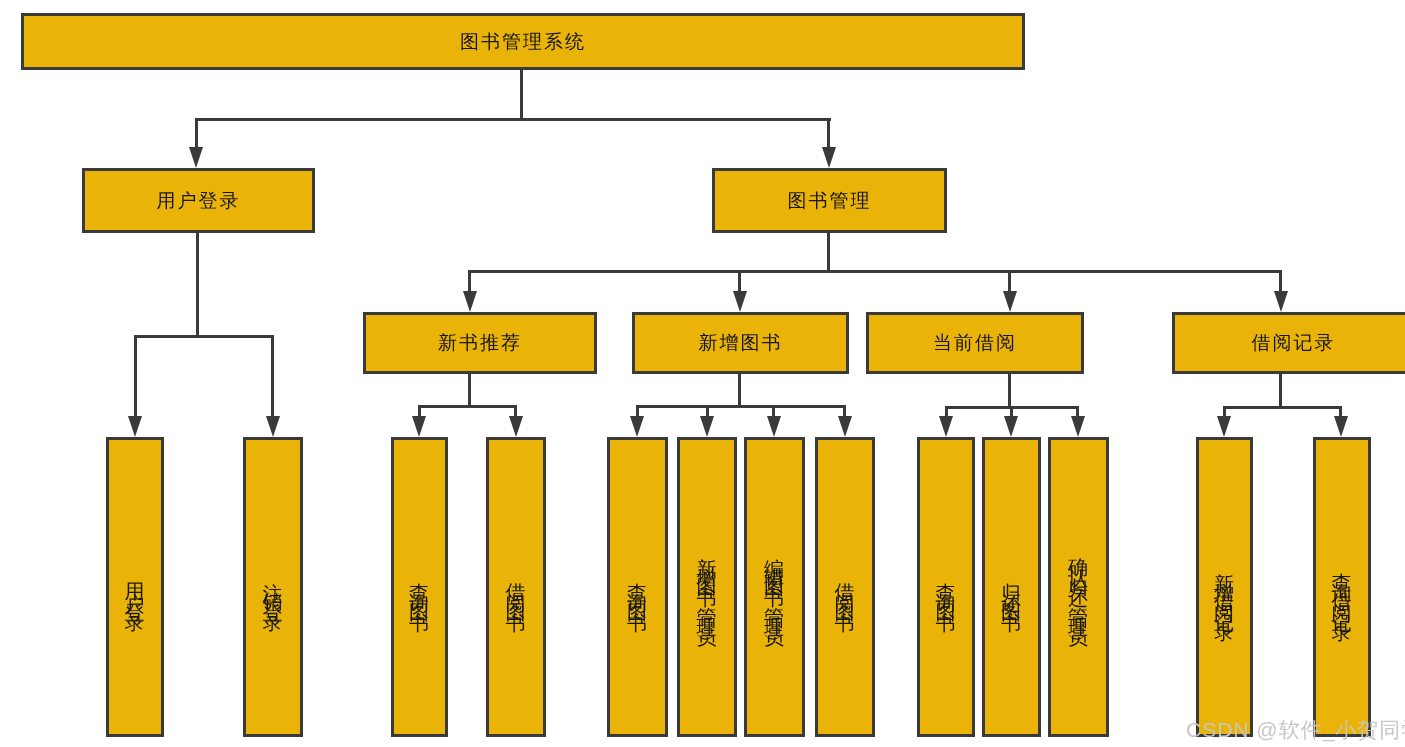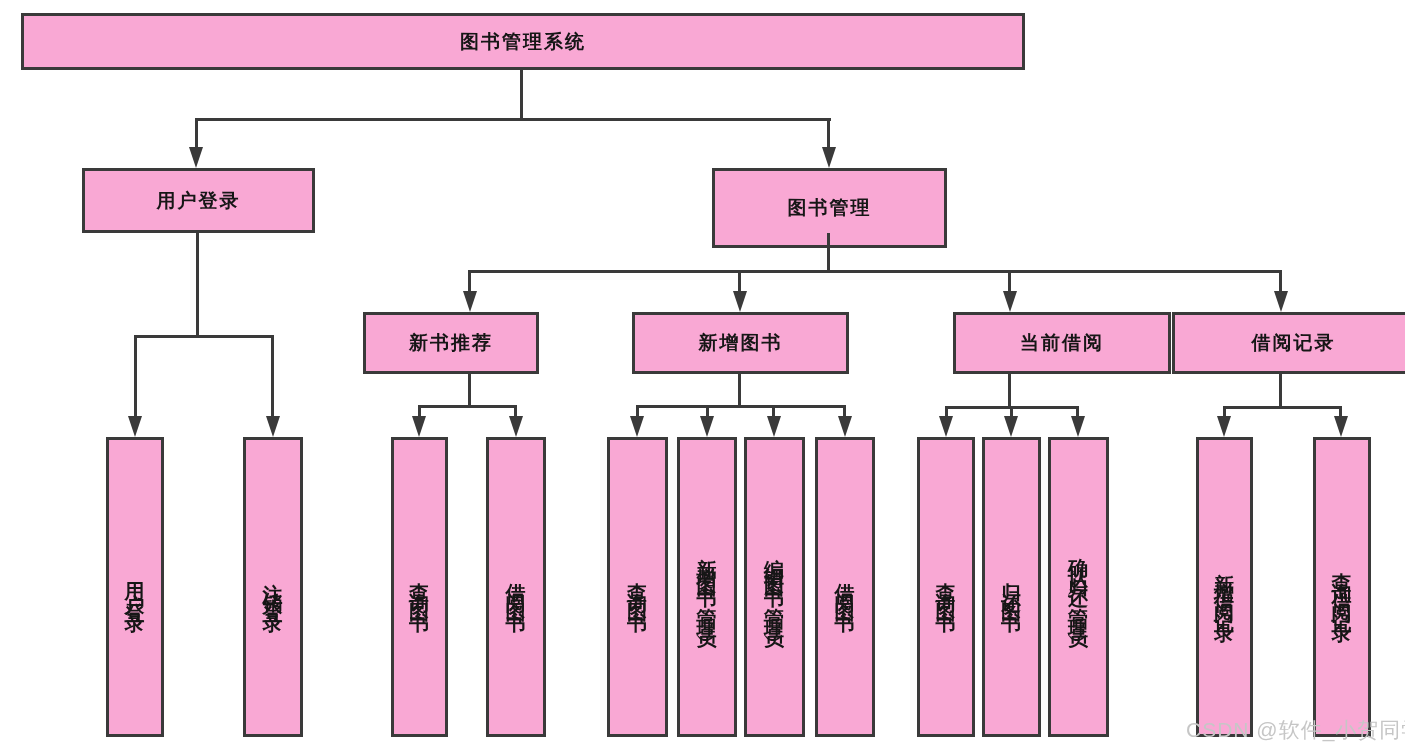--- a/index.html
+++ b/index.html
@@ -8,26 +8,25 @@
     width: 1405px;
     height: 747px;
     background: #ffffff;
     overflow: hidden;
     font-family: "Liberation Sans", "DejaVu Sans", sans-serif;
   }
   .box {
     position: absolute;
     box-sizing: border-box;
     border: 3px solid #3a3a3a;
-    background: #f9a8d4;
+    background: #eab308;
     color: #161616;
     display: flex;
     align-items: center;
     justify-content: center;
-    font-weight: bold;
   }
   .hbox {
     font-size: 19px;
     letter-spacing: 2px;
   }
   .vbox {
     writing-mode: vertical-rl;
     text-orientation: mixed;
     font-size: 20px;
     letter-spacing: 10px;
@@ -61,43 +60,43 @@
   <div class="box hbox" style="left:21px; top:13px; width:1004px; height:57px;">图书管理系统</div>
 
   <div class="vl" style="left:520px; top:70px; height:48px;"></div>
   <div class="hl" style="left:196px; top:118px; width:635px;"></div>
   <div class="vl" style="left:195px; top:118px; height:30px;"></div>
   <div class="vl" style="left:827px; top:118px; height:30px;"></div>
   <div class="arr" style="left:189px; top:147px;"></div>
   <div class="arr" style="left:822px; top:147px;"></div>
 
   <div class="box hbox" style="left:82px; top:168px; width:233px; height:65px;">用户登录</div>
-  <div class="box hbox" style="left:712px; top:168px; width:235px; height:80px;">图书管理</div>
+  <div class="box hbox" style="left:712px; top:168px; width:235px; height:65px;">图书管理</div>
 
   <div class="vl" style="left:196px; top:233px; height:102px;"></div>
   <div class="hl" style="left:134px; top:335px; width:140px;"></div>
   <div class="vl" style="left:134px; top:335px; height:82px;"></div>
   <div class="vl" style="left:271px; top:335px; height:82px;"></div>
   <div class="arr" style="left:128px; top:416px;"></div>
   <div class="arr" style="left:266px; top:416px;"></div>
 
   <div class="vl" style="left:827px; top:233px; height:37px;"></div>
   <div class="hl" style="left:468px; top:270px; width:814px;"></div>
   <div class="vl" style="left:468px; top:270px; height:22px;"></div>
   <div class="vl" style="left:738px; top:270px; height:22px;"></div>
   <div class="vl" style="left:1008px; top:270px; height:22px;"></div>
   <div class="vl" style="left:1279px; top:270px; height:22px;"></div>
   <div class="arr" style="left:463px; top:291px;"></div>
   <div class="arr" style="left:733px; top:291px;"></div>
   <div class="arr" style="left:1003px; top:291px;"></div>
   <div class="arr" style="left:1274px; top:291px;"></div>
 
-  <div class="box hbox" style="left:363px; top:312px; width:176px; height:62px;">新书推荐</div>
+  <div class="box hbox" style="left:363px; top:312px; width:234px; height:62px;">新书推荐</div>
   <div class="box hbox" style="left:632px; top:312px; width:217px; height:62px;">新增图书</div>
-  <div class="box hbox" style="left:953px; top:312px; width:218px; height:62px;">当前借阅</div>
+  <div class="box hbox" style="left:866px; top:312px; width:218px; height:62px;">当前借阅</div>
   <div class="box hbox" style="left:1172px; top:312px; width:243px; height:62px;">借阅记录</div>
 
   <div class="vl" style="left:468px; top:374px; height:31px;"></div>
   <div class="hl" style="left:418px; top:405px; width:99px;"></div>
   <div class="vl" style="left:418px; top:405px; height:12px;"></div>
   <div class="vl" style="left:514px; top:405px; height:12px;"></div>
   <div class="arr" style="left:412px; top:416px;"></div>
   <div class="arr" style="left:509px; top:416px;"></div>
 
   <div class="vl" style="left:738px; top:374px; height:31px;"></div>

